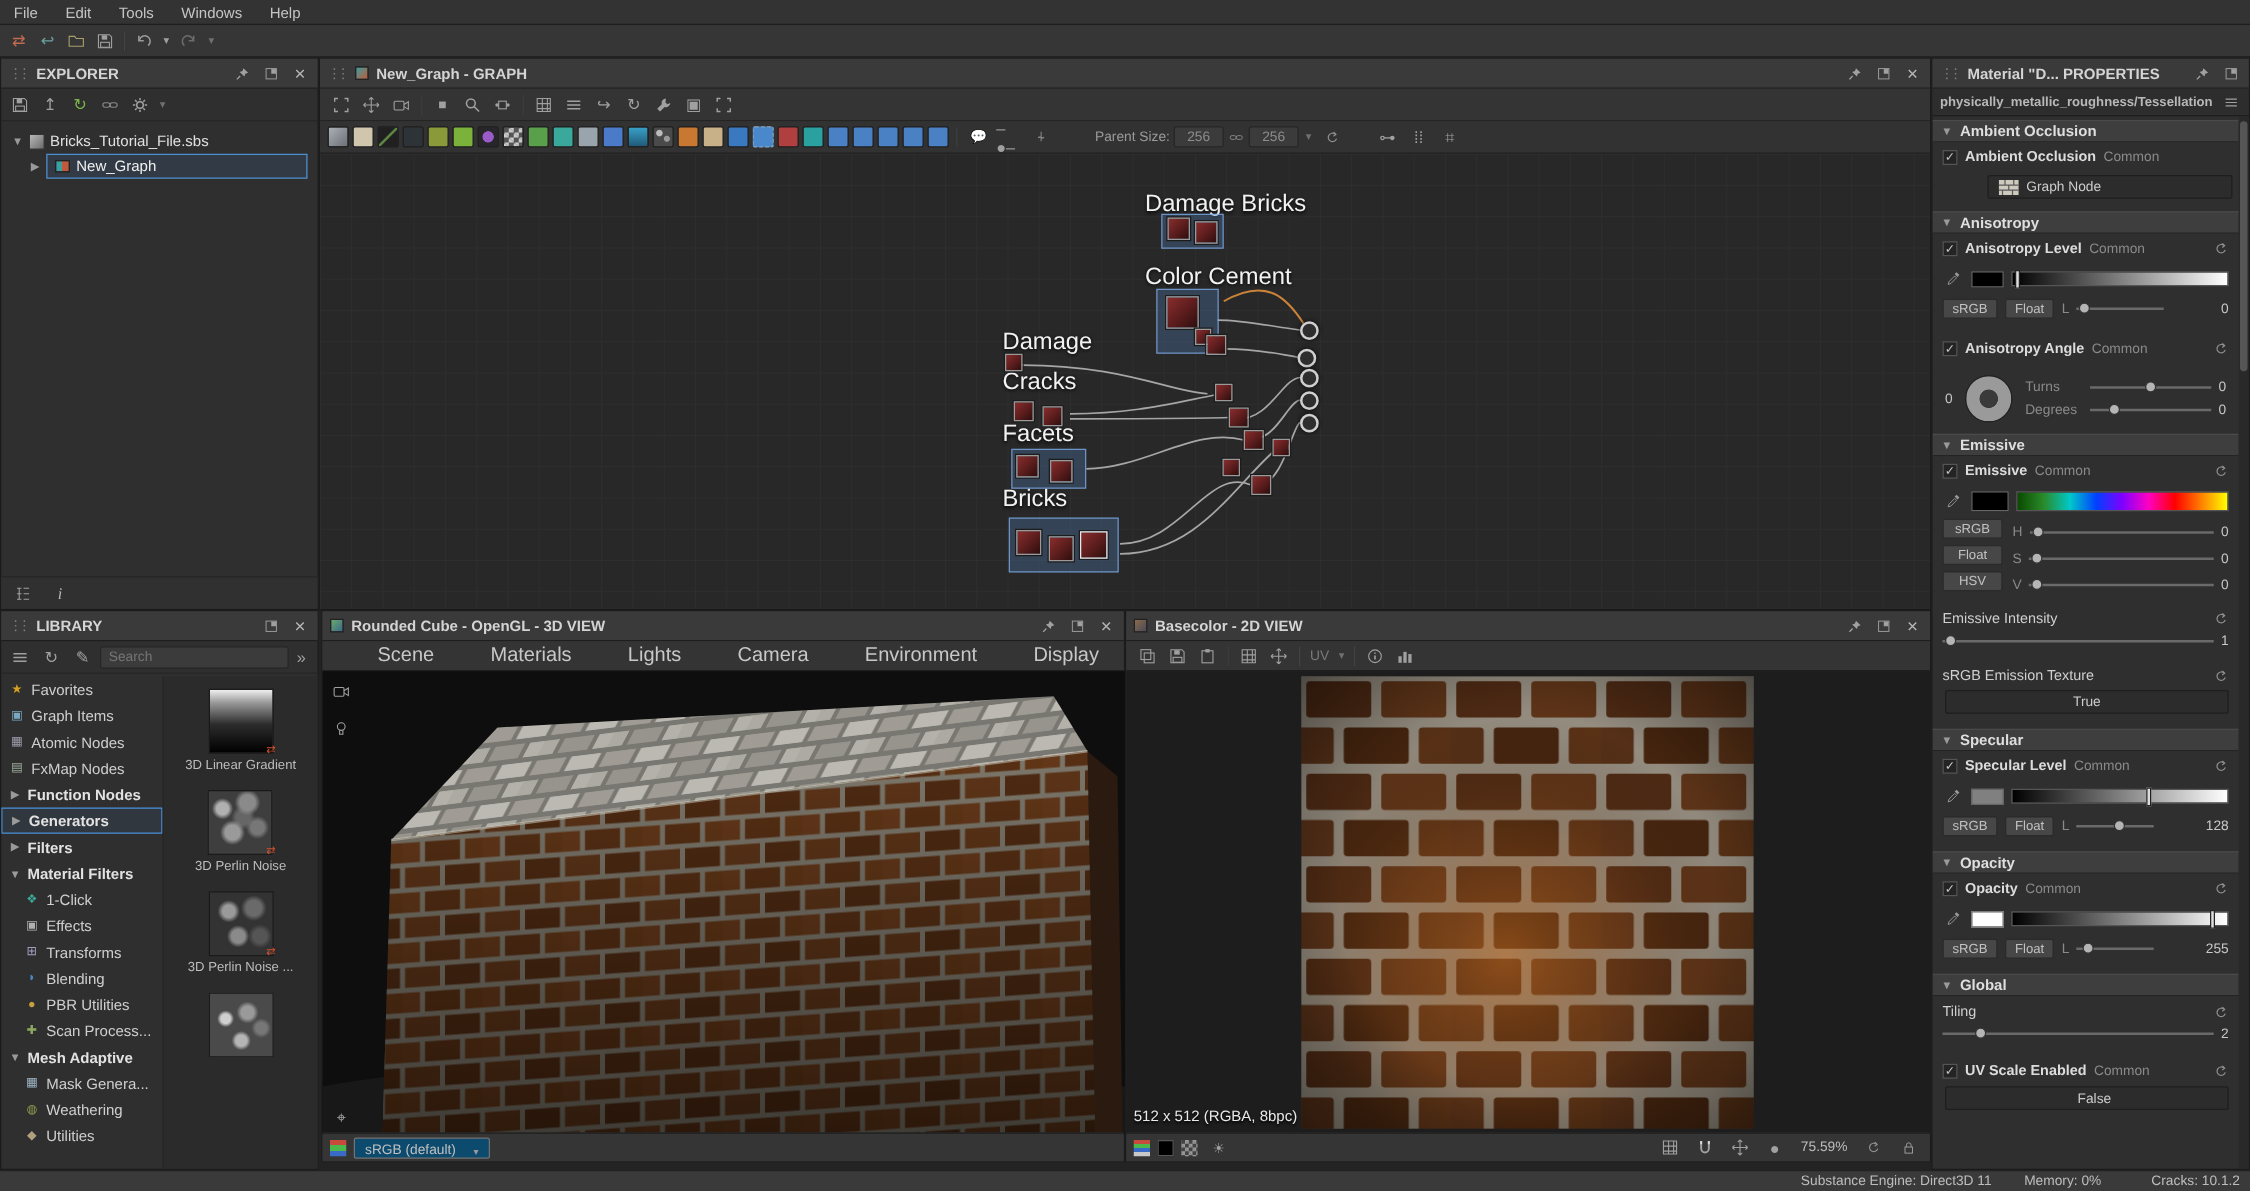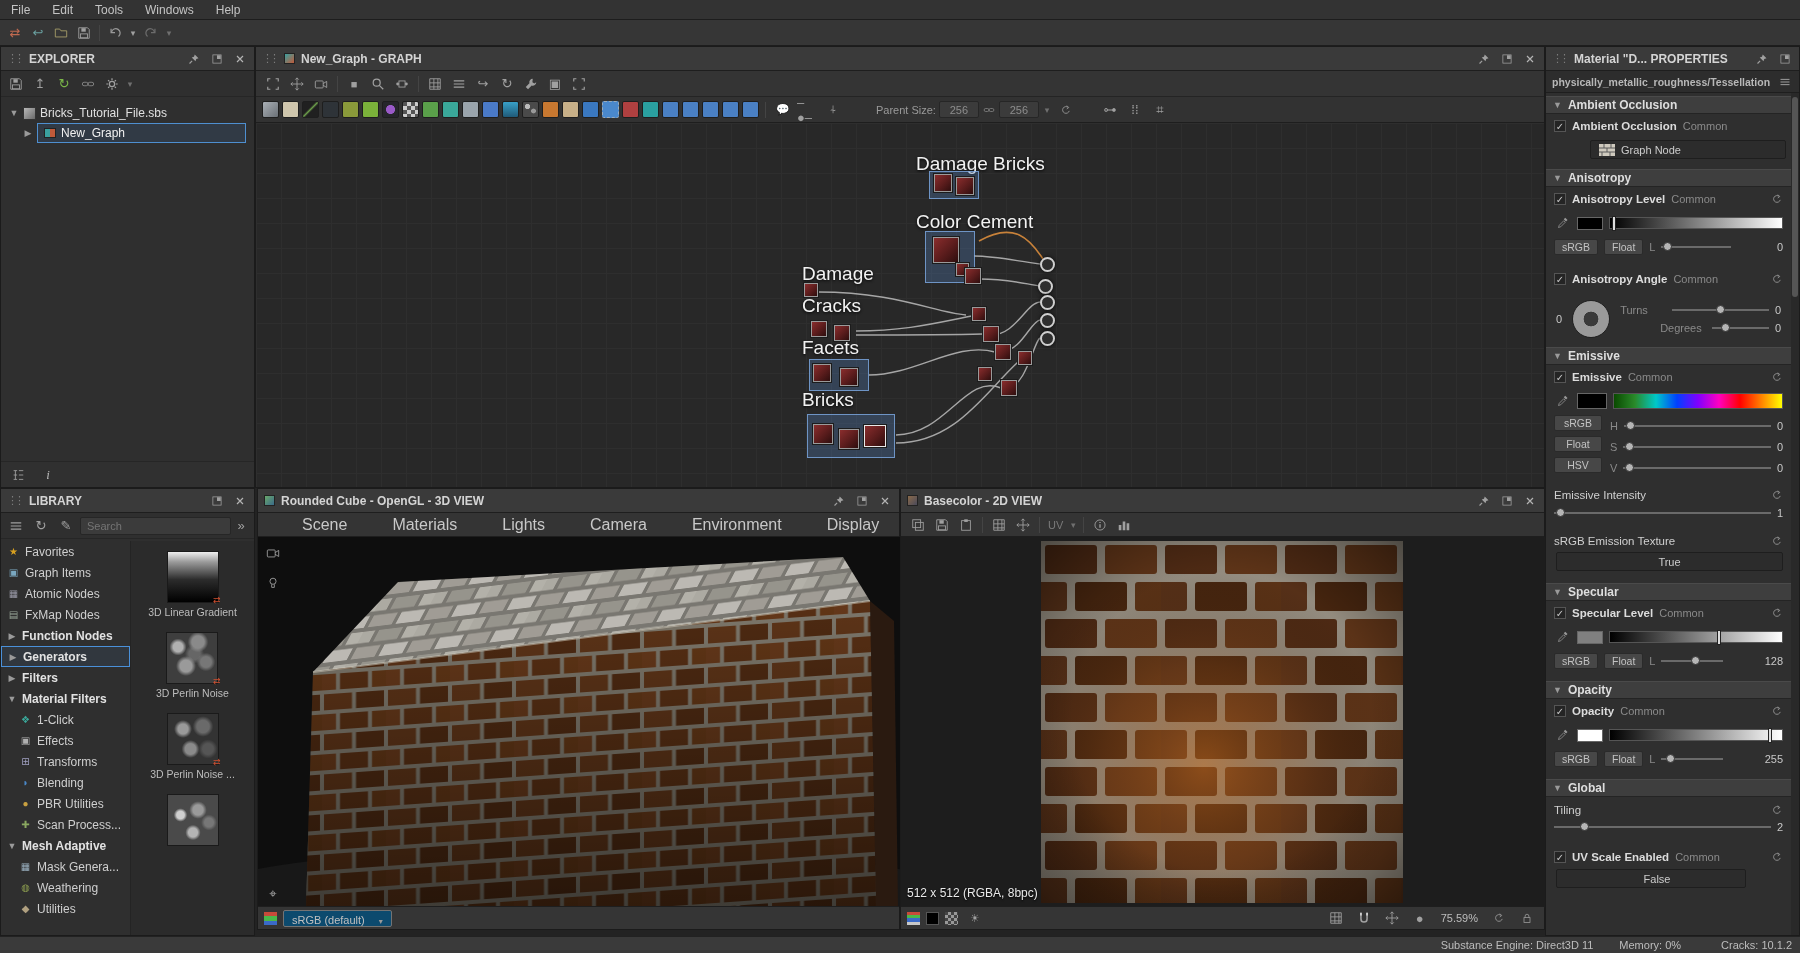--- a/index.html
+++ b/index.html
@@ -916,21 +916,21 @@
         <span class="val" style="margin-left:0;">0</span>
         <span style="width:38px;height:38px;border-radius:50%;background:radial-gradient(circle,#3a3a3a 0 28%,#9a9a9a 30% 100%);border:1px solid #222;flex:none;"></span>
         <div style="flex:1;">
           <div class="flex" style="height:18px;gap:6px;">
             <span class="tag" style="width:46px;">Turns</span>
             <span class="track" style="flex:1;">
                 <span class="dot" style="left:45%;"></span>
               </span>
             <span class="val">0</span>
           </div>
-          <div class="flex" style="height:18px;gap:6px;margin-left:40px;">
+          <div class="flex" style="height:18px;gap:6px;">
             <span class="tag" style="width:46px;">Degrees</span>
             <span class="track" style="flex:1;">
                 <span class="dot" style="left:15%;"></span>
               </span>
             <span class="val">0</span>
           </div>
         </div>
       </div>
 
       <div class="sect">
@@ -1103,21 +1103,21 @@
       <div class="prow" style="margin-top:12px;height:20px;">
         <span class="chk">✓</span>
         <span class="plabel">UV Scale Enabled</span>
         <span class="tag">Common</span>
         <span class="rst">
             <svg class="ic12">
               <use href="#i-reset"></use>
             </svg>
           </span>
       </div>
-      <div class="wbtn" style="margin-left:10px;width:190px;padding-left:12px;">
+      <div class="wbtn" style="margin-left:10px;width:227px;padding-left:12px;">
         <span>False</span>
       </div>
     </div>
 
     <div style="position:absolute;right:0;top:46px;bottom:0;width:8px;background:#292929;">
       <div style="position:absolute;top:4px;left:1px;width:6px;height:200px;background:#555;border-radius:3px;"></div>
     </div>
   </div>
 
   <div class="status">

